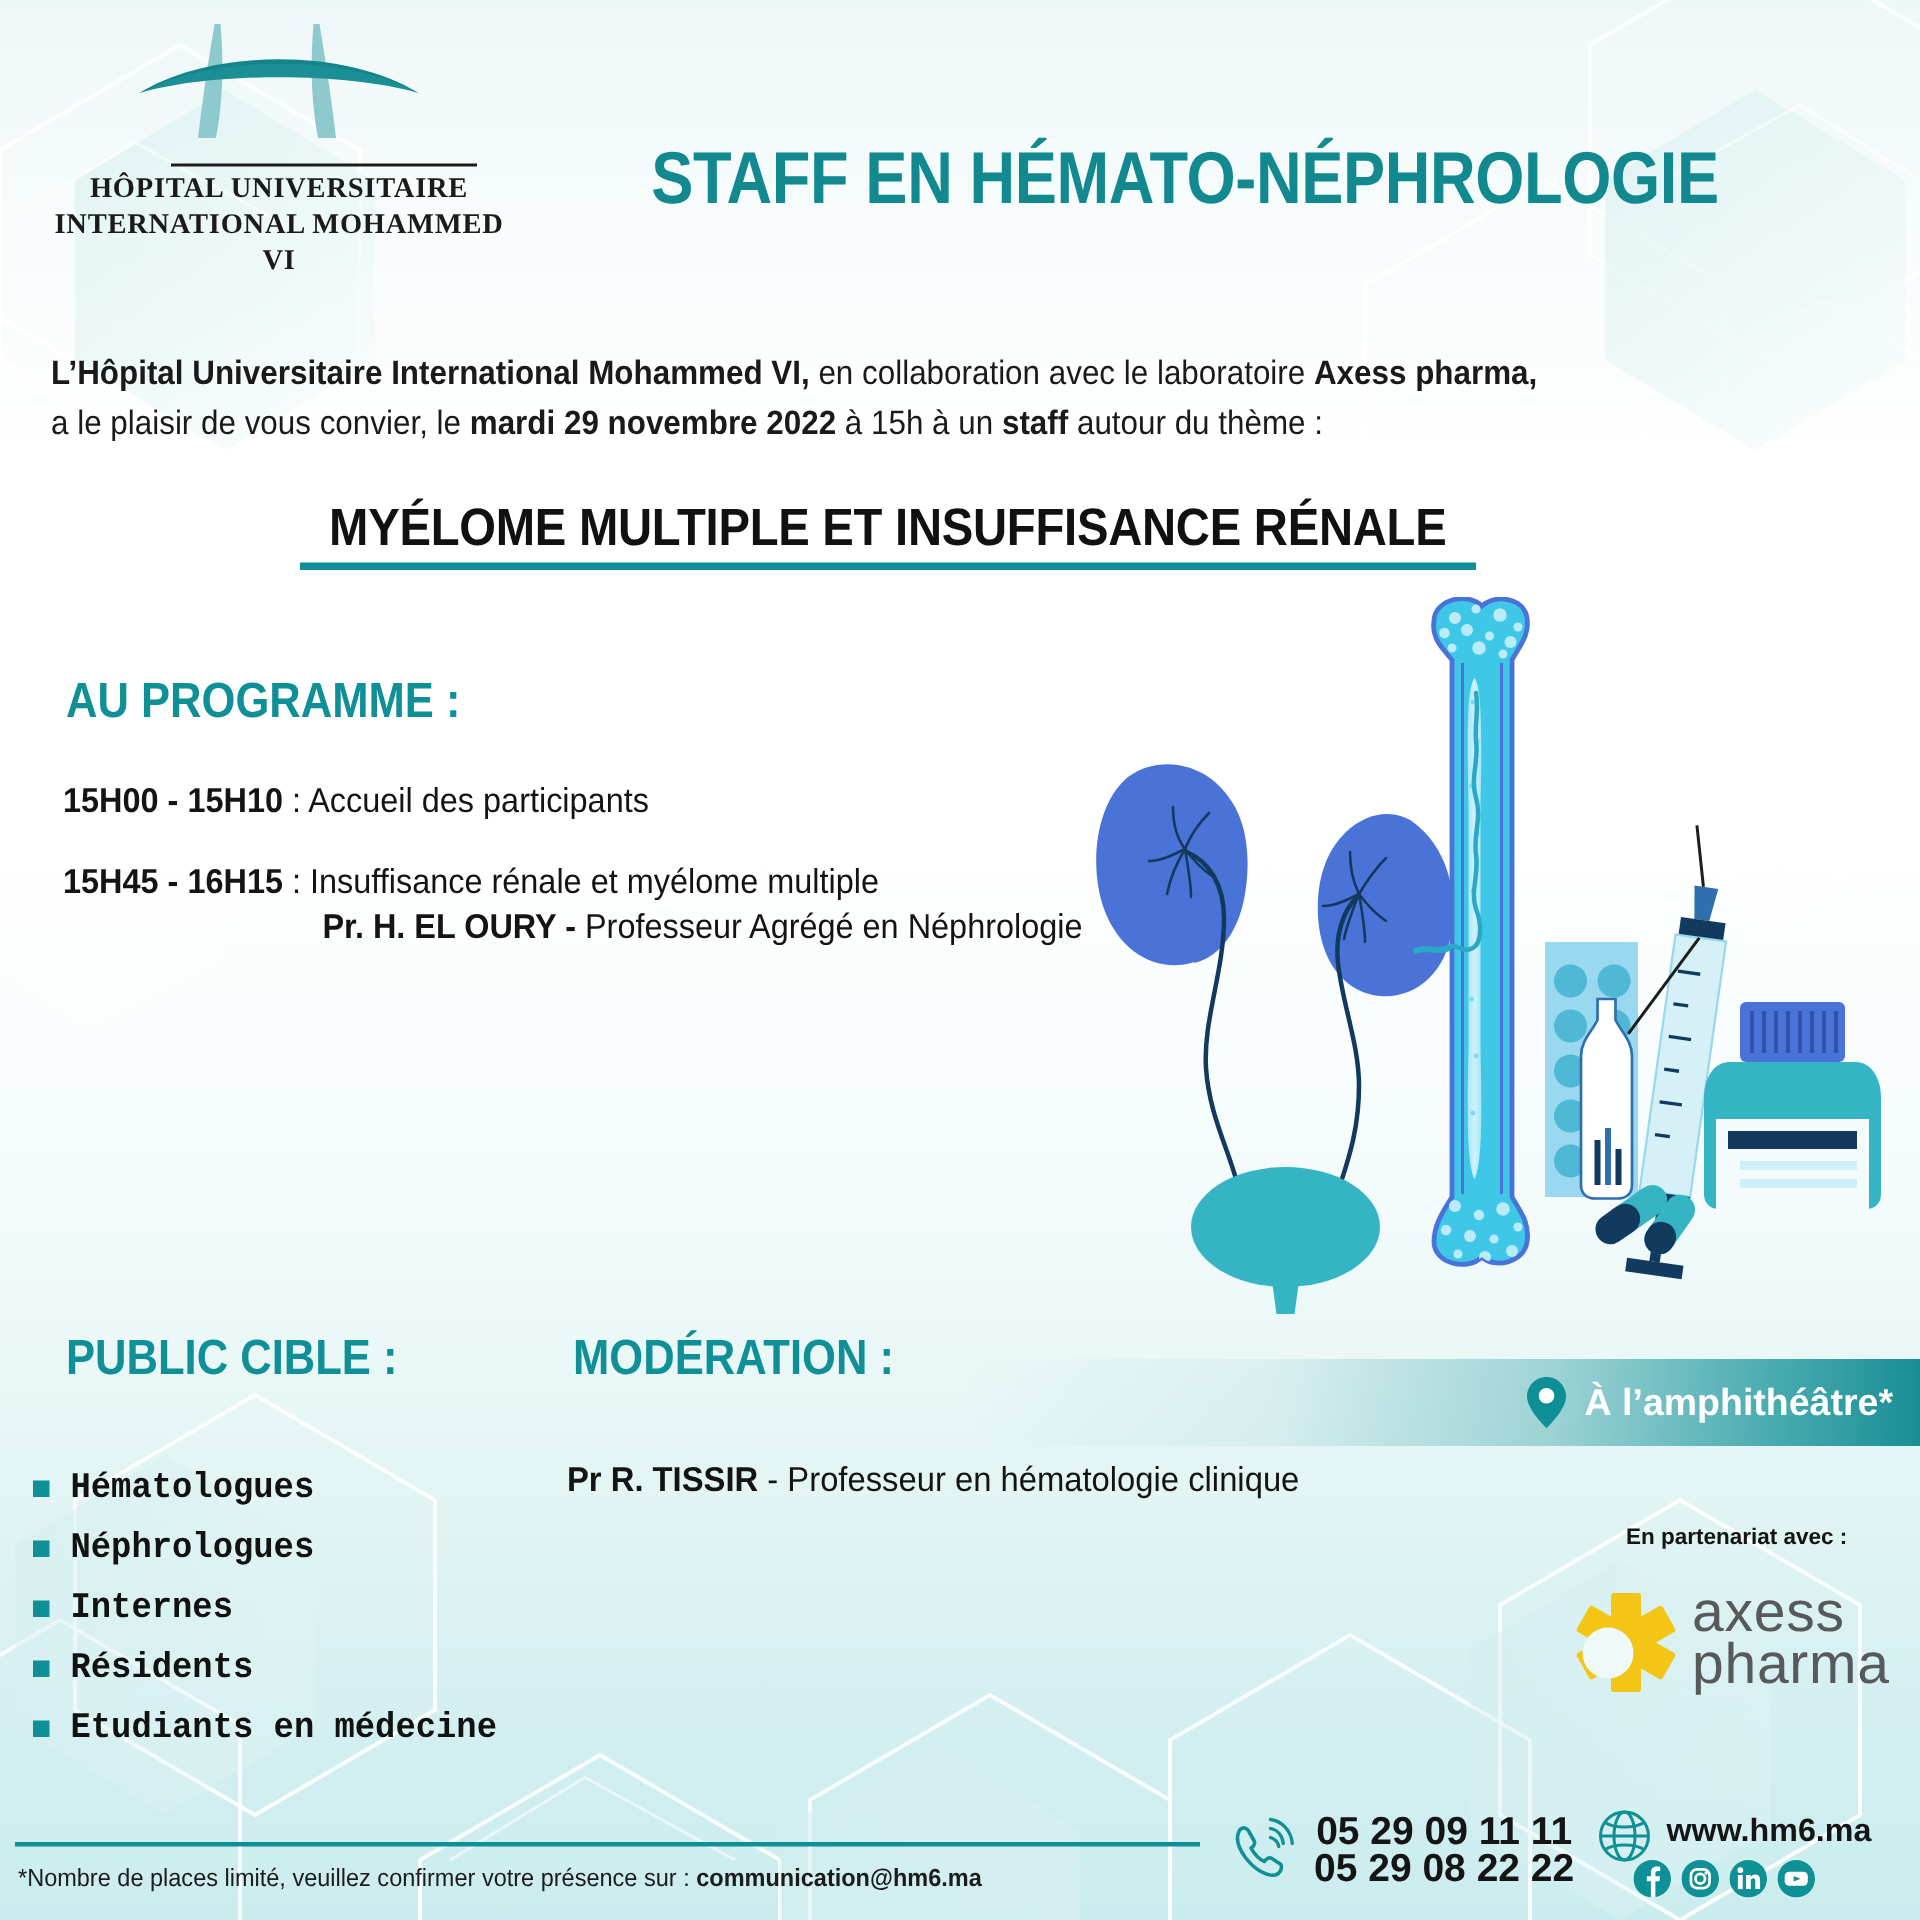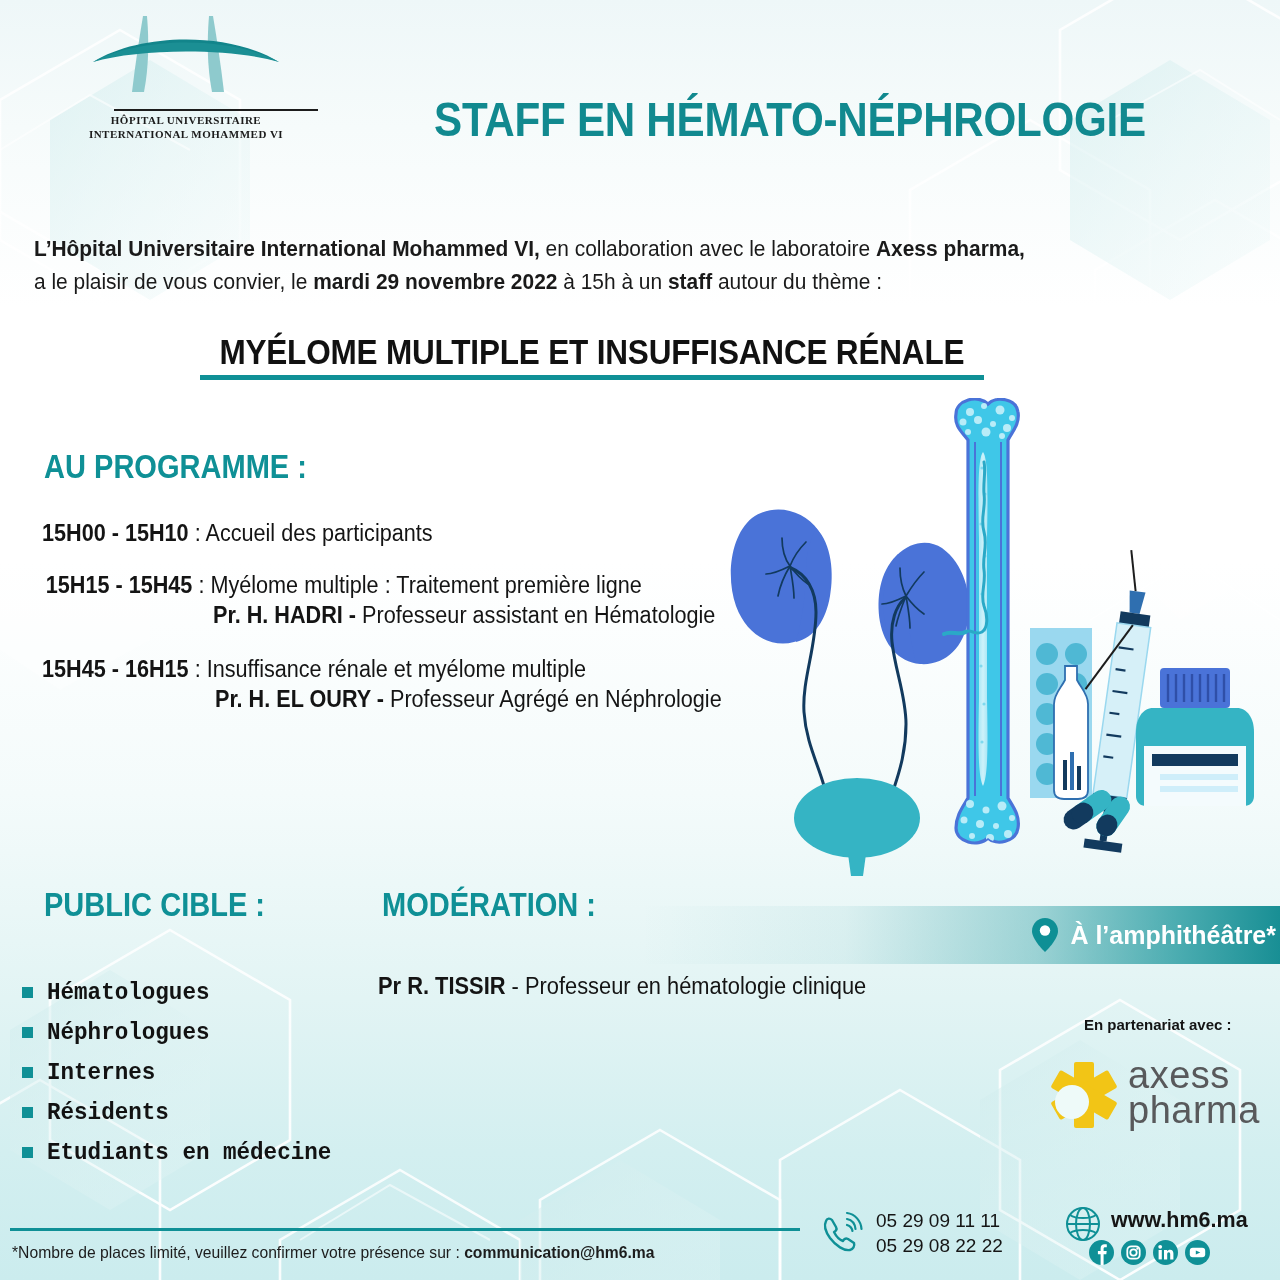--- a/index.html
+++ b/index.html
@@ -45,21 +45,21 @@
   #logo-mark { position: absolute; left: 55px; top: 0; width: 190px; height: 80px; }
   #logo-rule {
     position: absolute; left: 78px; top: 95px; width: 204px; height: 2px;
     background: #1c1c1c;
   }
   #logo-text {
     position: absolute; left: 0; top: 100px; width: 300px;
     text-align: center;
     font-family: "Liberation Serif", serif;
     font-weight: bold;
-    font-size: 11px;
+    font-size: 19px;
     letter-spacing: 0.5px;
     line-height: 1.26;
     color: #1b1b1b;
   }
 
   #main-title {
     position: absolute;
     left: 340px; top: 95px; width: 900px;
     text-align: center;
     font-size: 49px;
@@ -183,21 +183,21 @@
     left: 640px; top: 906px; width: 640px; height: 58px;
     background: linear-gradient(90deg,
       rgba(15,144,150,0) 0%,
       rgba(15,144,150,0.07) 32%,
       rgba(15,144,150,0.35) 62%,
       rgba(15,144,150,0.72) 84%,
       rgba(13,137,143,0.95) 100%);
     display: flex;
     align-items: center;
     justify-content: flex-end;
-    padding-right: 4px;
+    padding-right: 18px;
   }
   #location-pin { width: 26px; height: 34px; margin-right: 12px; flex: 0 0 auto; }
   #location-text {
     font-size: 25px;
     font-weight: bold;
     color: #ffffff;
     white-space: nowrap;
   }
 
   
@@ -232,25 +232,26 @@
     color: #1c1c1c;
     transform: scaleX(0.95);
     transform-origin: left center;
     white-space: nowrap;
   }
   #footer-note b { font-weight: bold; }
 
   #phone-block { position: absolute; left: 820px; top: 1208px; display: flex; align-items: center; }
   #phone-icon { width: 44px; height: 44px; margin-right: 12px; flex: 0 0 auto; }
   #phone-numbers {
-    font-size: 19px;
-    font-weight: normal;
+    font-size: 26px;
+    font-weight: bold;
     color: #151515;
     line-height: 25px;
     white-space: nowrap;
+    text-align: center;
   }
 
   #web-block { position: absolute; left: 1065px; top: 1200px; }
   #globe-icon { position: absolute; left: 0; top: 6px; width: 36px; height: 36px; }
   #web-url {
     position: absolute; left: 46px; top: 8px;
     font-size: 21.5px; font-weight: bold; color: #151515;
     white-space: nowrap;
   }
   #socials { position: absolute; left: 24px; top: 40px; display: flex; gap: 7px; }
@@ -344,24 +345,20 @@
 
   <div id="au-programme" class="sec-head">AU PROGRAMME :</div>
 
   <div id="programme">
 
     <div class="prog-item">
       <div class="prog-line"><span class="t">15H00 - 15H10</span><span> : </span><span>Accueil des participants</span></div>
     </div>
 
 
-    <div class="prog-item" style="margin-top:22px">
-      <div class="prog-line" style="padding-left:4px"><span class="t">15H15 - 15H45</span><span> : </span><span>Myélome multiple : Traitement première ligne</span></div>
-      <div class="prog-line prog-sub" style="padding-left:182px"><span class="sp">Pr. H. HADRI -</span><span> Professeur assistant en Hématologie</span></div>
-    </div>
 
     <div class="prog-item" style="margin-top:24px">
       <div class="prog-line"><span class="t">15H45 - 16H15</span><span> : </span><span>Insuffisance rénale et myélome multiple</span></div>
       <div class="prog-line prog-sub" style="padding-left:184px"><span class="sp">Pr. H. EL OURY -</span><span> Professeur Agrégé en Néphrologie</span></div>
     </div>
   </div>
 
   <svg id="illustration" viewBox="0 0 540 478">
     <defs>
       <linearGradient id="marrowGrad" x1="0" y1="0" x2="1" y2="0">

